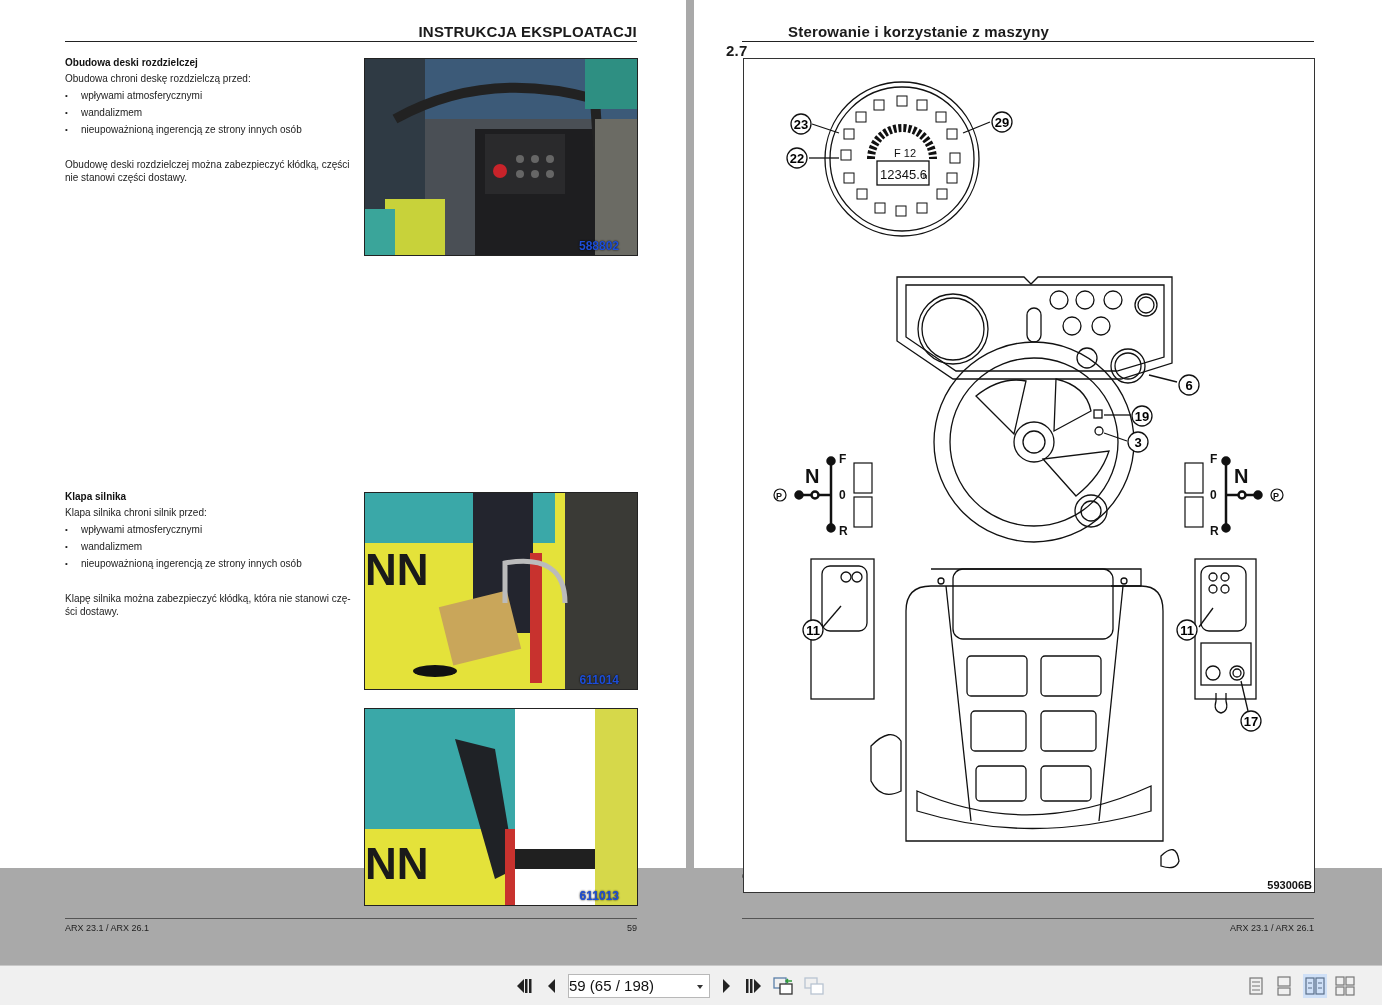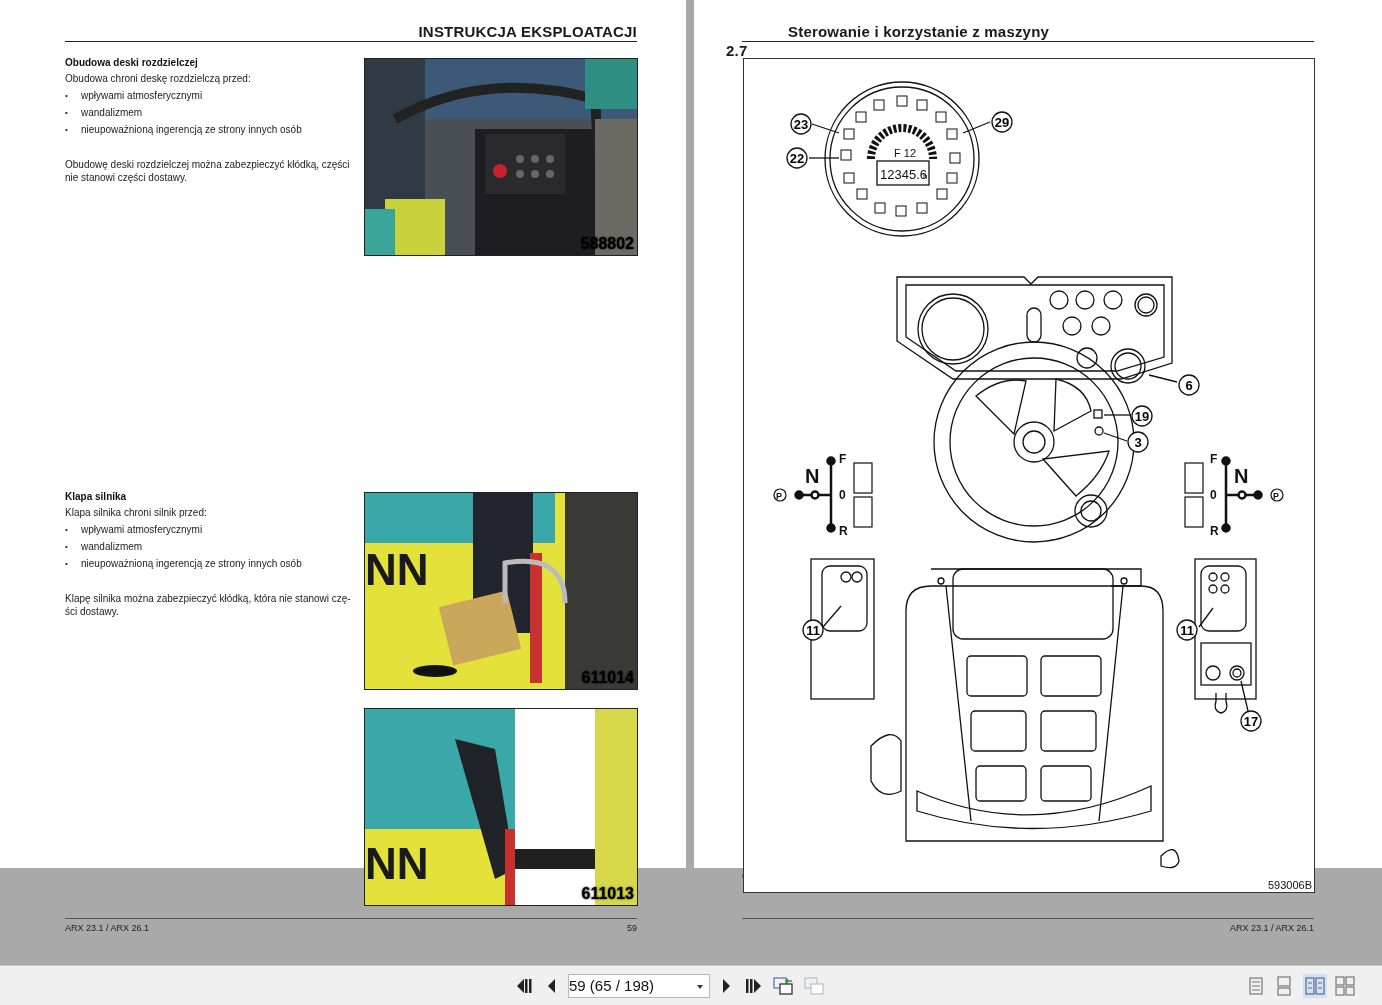--- a/index.html
+++ b/index.html
@@ -18,27 +18,27 @@
   .hdr-title { position: absolute; font-weight: bold; font-size: 15px; color: #1a1a1a; letter-spacing: 0.2px; }
   .hdr-rule { position: absolute; height: 1px; background: #222; }
 
   .section-h { position: absolute; font-weight: bold; font-size: 10px; color: #111; }
   .para { position: absolute; font-size: 10px; color: #222; line-height: 13px; }
   .bullets { position: absolute; margin: 0; padding: 0; list-style: none; font-size: 10px; color: #222; }
   .bullets li { position: relative; padding-left: 16px; height: 17px; line-height: 17px; }
   .bullets li::before { content: "•"; position: absolute; left: 0; top: 0; font-size: 8px; }
 
   .photo { position: absolute; width: 272px; height: 196px; border: 1px solid #222; overflow: hidden; }
-  .photo .caption { position: absolute; right: 3px; bottom: 2px; color: #000000; font-weight: bold; font-size: 16px; text-shadow: 0 0 2px #000; }
+  .photo .caption { position: absolute; right: 18px; bottom: 2px; color: #1d4ed8; font-weight: bold; font-size: 12px; text-shadow: 0 0 2px #000; }
 
   .footer-rule { position: absolute; height: 1px; background: #555; }
   .footer-txt { position: absolute; font-size: 9px; color: #222; }
 
   .figure-box { position: absolute; left: 743px; top: 58px; width: 570px; height: 833px; border: 1px solid #333; background: #fff; }
-  .figure-id { position: absolute; right: 2px; bottom: 1px; font-size: 11px; font-weight: normal; color: #111; }
+  .figure-id { position: absolute; right: 2px; bottom: 1px; font-size: 11px; font-weight: bold; color: #111; }
 
   .toolbar { position: absolute; left: 0; top: 965px; width: 1382px; height: 40px; background: #f0f0f0; border-top: 1px solid #c8c8c8; }
   .tb-btn { position: absolute; top: 8px; width: 24px; height: 24px; display: flex; align-items: center; justify-content: center; cursor: pointer; }
   .page-select { position: absolute; left: 568px; top: 8px; width: 142px; height: 24px; background: #fff; border: 1px solid #b8b8b8; box-sizing: border-box; font-size: 15px; color: #111; line-height: 22px; }
   .page-select .arrow { position: absolute; right: 6px; top: 10px; width: 0; height: 0; border-left: 3px solid transparent; border-right: 3px solid transparent; border-top: 4px solid #333; }
   .view-btn { position: absolute; top: 8px; width: 24px; height: 24px; display: flex; align-items: center; justify-content: center; }
   .view-btn.active { background: #cfe0f7; }
 </style>
 </head>
 <body>

